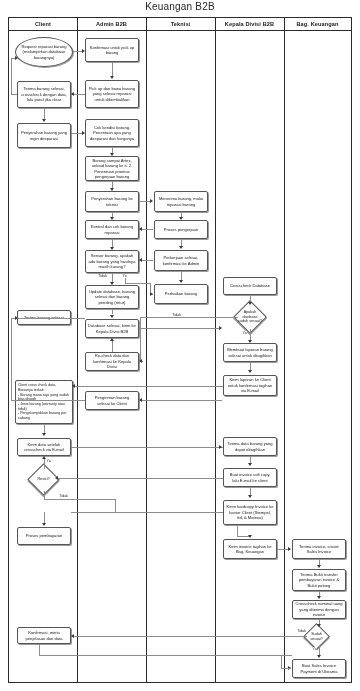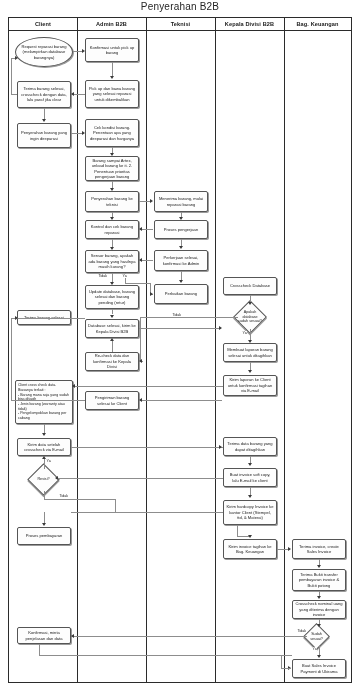--- a/index.html
+++ b/index.html
@@ -68,21 +68,21 @@
   .arw{position:absolute;width:0;height:0;}
   .arw.dn{border-left:2.2px solid transparent;border-right:2.2px solid transparent;border-top:3px solid #3a3a3a;}
   .arw.up{border-left:2.2px solid transparent;border-right:2.2px solid transparent;border-bottom:3px solid #3a3a3a;}
   .arw.rt{border-top:2.2px solid transparent;border-bottom:2.2px solid transparent;border-left:3px solid #3a3a3a;}
   .arw.lf{border-top:2.2px solid transparent;border-bottom:2.2px solid transparent;border-right:3px solid #3a3a3a;}
   .elbl{position:absolute;font-size:3.6px;color:#1a1a1a;background:#fff;padding:0 .5px;}
 </style>
 </head>
 <body>
 
-<div id="title">Penyerahan B2B</div>
+<div id="title">Keuangan B2B</div>
 
 <div id="board">
 
   <div class="hdr lane0">Client</div>
   <div class="hdr lane1">Admin B2B</div>
   <div class="hdr lane2">Teknisi</div>
   <div class="hdr lane3">Kepala Divisi B2B</div>
   <div class="hdr lane4">Bag. Keuangan</div>
 
   <div class="vdiv" style="left:68px"></div>

